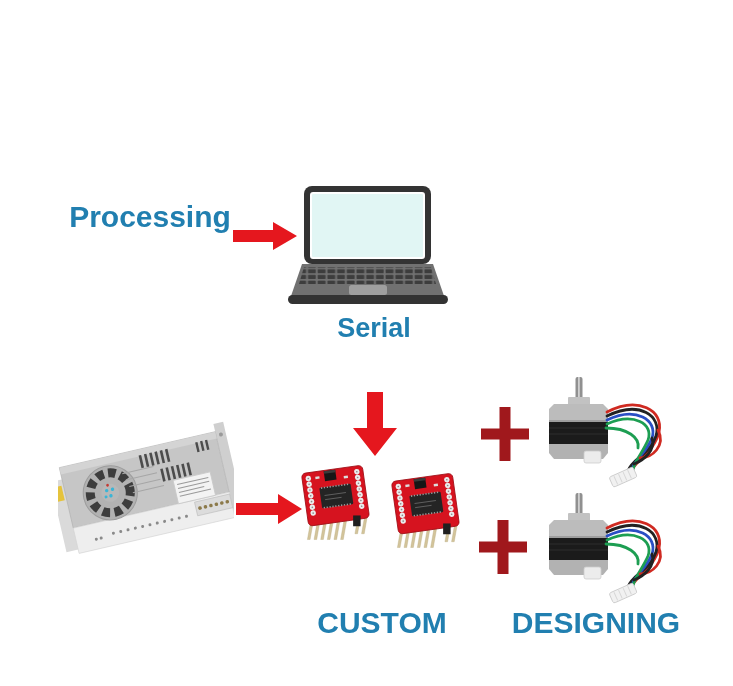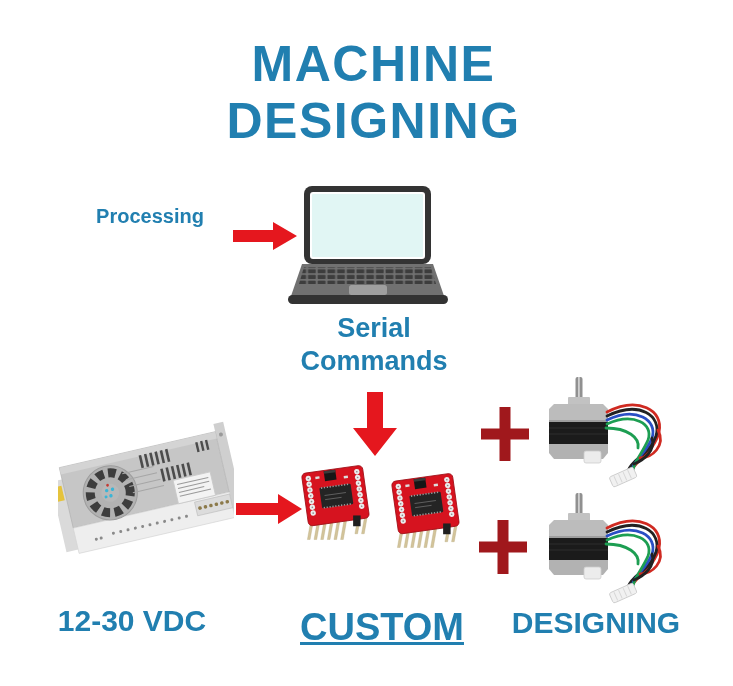--- a/index.html
+++ b/index.html
@@ -22,36 +22,32 @@
     color:var(--text-blue);
     font-weight:600;
     text-align:center;
     white-space:nowrap;
   }
   .title{
     left:0;top:36px;width:733px;
     padding-left:14px;
     font-size:50px;line-height:57px;letter-spacing:1.5px;
   }
-  .processing{left:50px;top:198px;width:200px;font-size:20px;line-height:37px;}
+  .processing{left:50px;top:198px;width:200px;font-size:30px;line-height:37px;}
   .serial{left:274px;top:312px;width:200px;font-size:27px;line-height:33px;}
   .lbl-power{left:42px;top:604px;width:180px;font-size:30px;}
-  .lbl-custom{left:292px;top:606px;width:180px;font-size:38px;text-decoration:underline;}
+  .lbl-custom{left:292px;top:606px;width:180px;font-size:30px;}
   .lbl-steppers{left:506px;top:606px;width:180px;font-size:30px;}
   svg{display:block;}
 </style>
 </head>
 <body>
 
 <div id="canvas">
 
-  <div class="blue-label title">
-    <div>MACHINE</div>
-    <div>DESIGNING</div>
-  </div>
 
   <div class="blue-label processing">
     <div>Processing</div>
   </div>
 
   <svg class="abs" style="left:233px;top:222px" width="64" height="28" viewBox="0 0 64 28">
     <polygon points="0,8 40,8 40,0 64,14 40,28 40,20 0,20" fill="var(--arrow-red,#e5171e)"></polygon>
   </svg>
 
   <svg class="abs" style="left:288px;top:183px" width="160" height="122" viewBox="0 0 160 122">
@@ -63,21 +59,20 @@
     <rect x="16" y="3" width="127" height="78" rx="8" fill="#333333"></rect>
     <rect x="23" y="10" width="113" height="65" rx="2" fill="#e1f6f4" stroke="#ffffff" stroke-width="2"></rect>
     <polygon points="14,81 145,81 156,113 3,113" fill="#717171"></polygon>
     <polygon points="16,84 143,84 148,101 11,101" fill="url(#keys)"></polygon>
     <rect x="61" y="102" width="38" height="10" rx="2.5" fill="#9f9f9f"></rect>
     <rect x="0" y="112" width="160" height="9" rx="4.5" fill="#333333"></rect>
   </svg>
 
   <div class="blue-label serial">
     <div>Serial</div>
-    <div>Commands</div>
   </div>
 
   <svg class="abs" style="left:353px;top:392px" width="44" height="64" viewBox="0 0 44 64">
     <polygon points="14,0 30,0 30,36 44,36 22,64 0,36 14,36" fill="var(--arrow-red,#e5171e)"></polygon>
   </svg>
 
   <svg class="abs" style="left:58px;top:420px" width="176" height="148" viewBox="0 0 176 148">
     <g transform="translate(92,76) rotate(-13)">
 
       <rect x="-94" y="-36" width="13" height="72" fill="#dadada"></rect>
@@ -245,17 +240,16 @@
           <line x1="85" y1="97" x2="85" y2="106"></line>
             <line x1="90" y1="97" x2="90" y2="106"></line>
         </g>
       </g>
     </g>
   </svg>
   <svg class="abs" style="left:540px;top:492px" width="135" height="112" viewBox="0 0 135 112">
     <use href="#motor1"></use>
   </svg>
 
-  <div class="blue-label lbl-power">12-30 VDC</div>
   <div class="blue-label lbl-custom">CUSTOM</div>
   <div class="blue-label lbl-steppers">DESIGNING</div>
 
 </div>
 
 </body></html>

